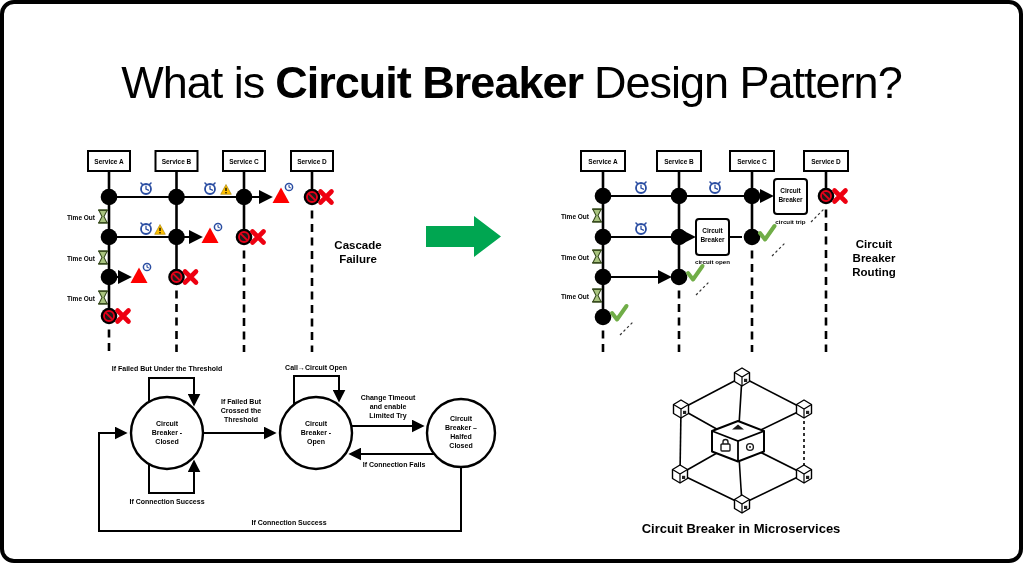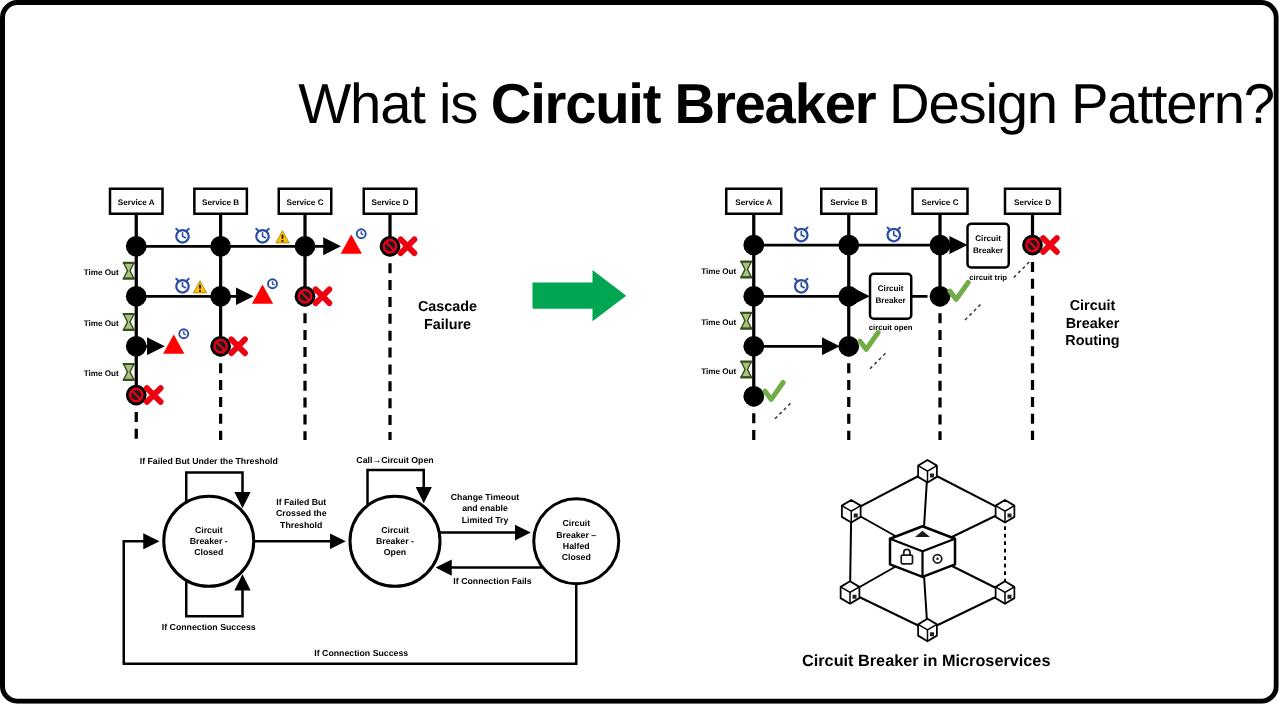--- a/index.html
+++ b/index.html
@@ -1,19 +1,19 @@
 <!DOCTYPE html>
 <html><head>
 <meta charset="utf-8">
 <style>
   html,body{margin:0;padding:0;background:#fff;}
   .frame{position:relative;width:1023px;height:563px;box-sizing:border-box;
          border:4px solid #000;border-radius:14px;background:#fff;overflow:hidden;
          font-family:"Liberation Sans",sans-serif;}
-  .title{position:absolute;top:56px;left:0;width:100%;margin:0;text-align:right;
+  .title{position:absolute;top:56px;left:0;width:100%;margin:0;text-align:center;
          font-size:45px;font-weight:400;color:#000;letter-spacing:-1px;line-height:1;}
   .title .hl{font-weight:700;margin:0 11px;}
   .abs{position:absolute;}
   svg text{font-family:"Liberation Sans",sans-serif;fill:#000;}
   .svc{font-size:6.5px;font-weight:700;text-anchor:middle;}
   .bx{font-size:6.5px;font-weight:700;text-anchor:middle;}
   .sub{font-size:6.2px;font-weight:700;text-anchor:middle;}
   .to{font-size:6.5px;font-weight:700;text-anchor:end;}
   .cap{font-size:11.5px;font-weight:700;text-anchor:middle;}
   .st{font-size:7px;font-weight:700;text-anchor:middle;}

